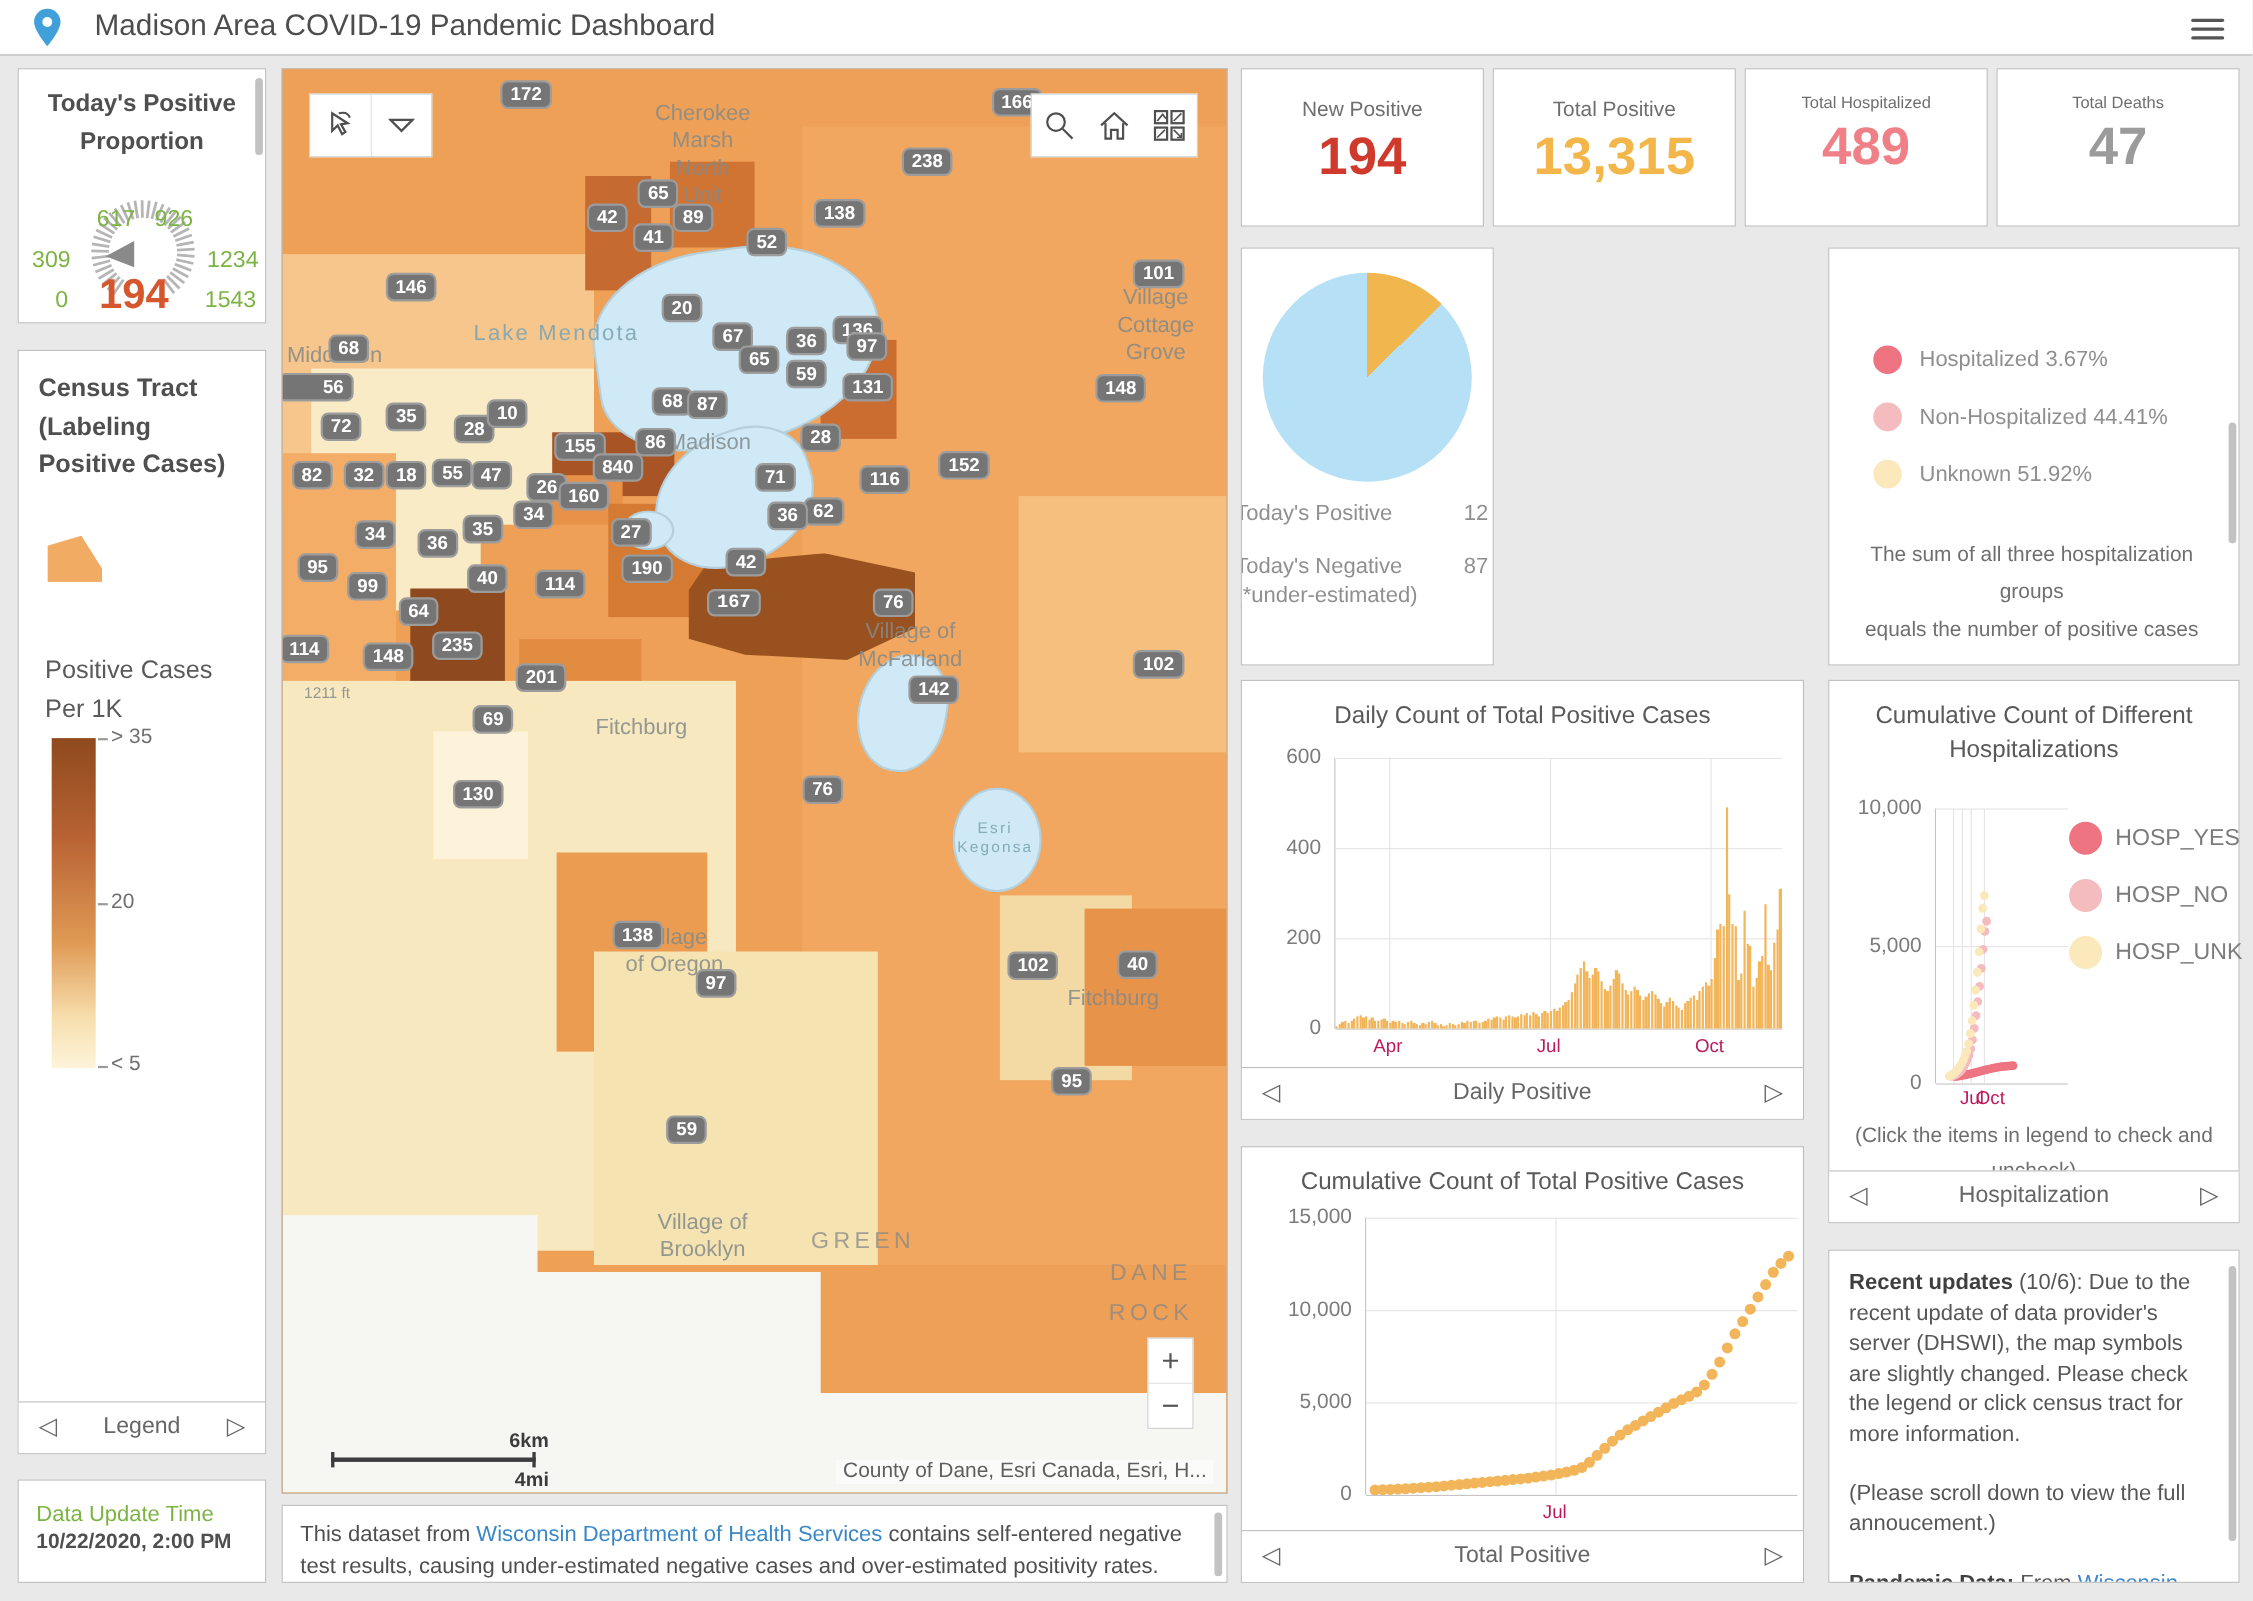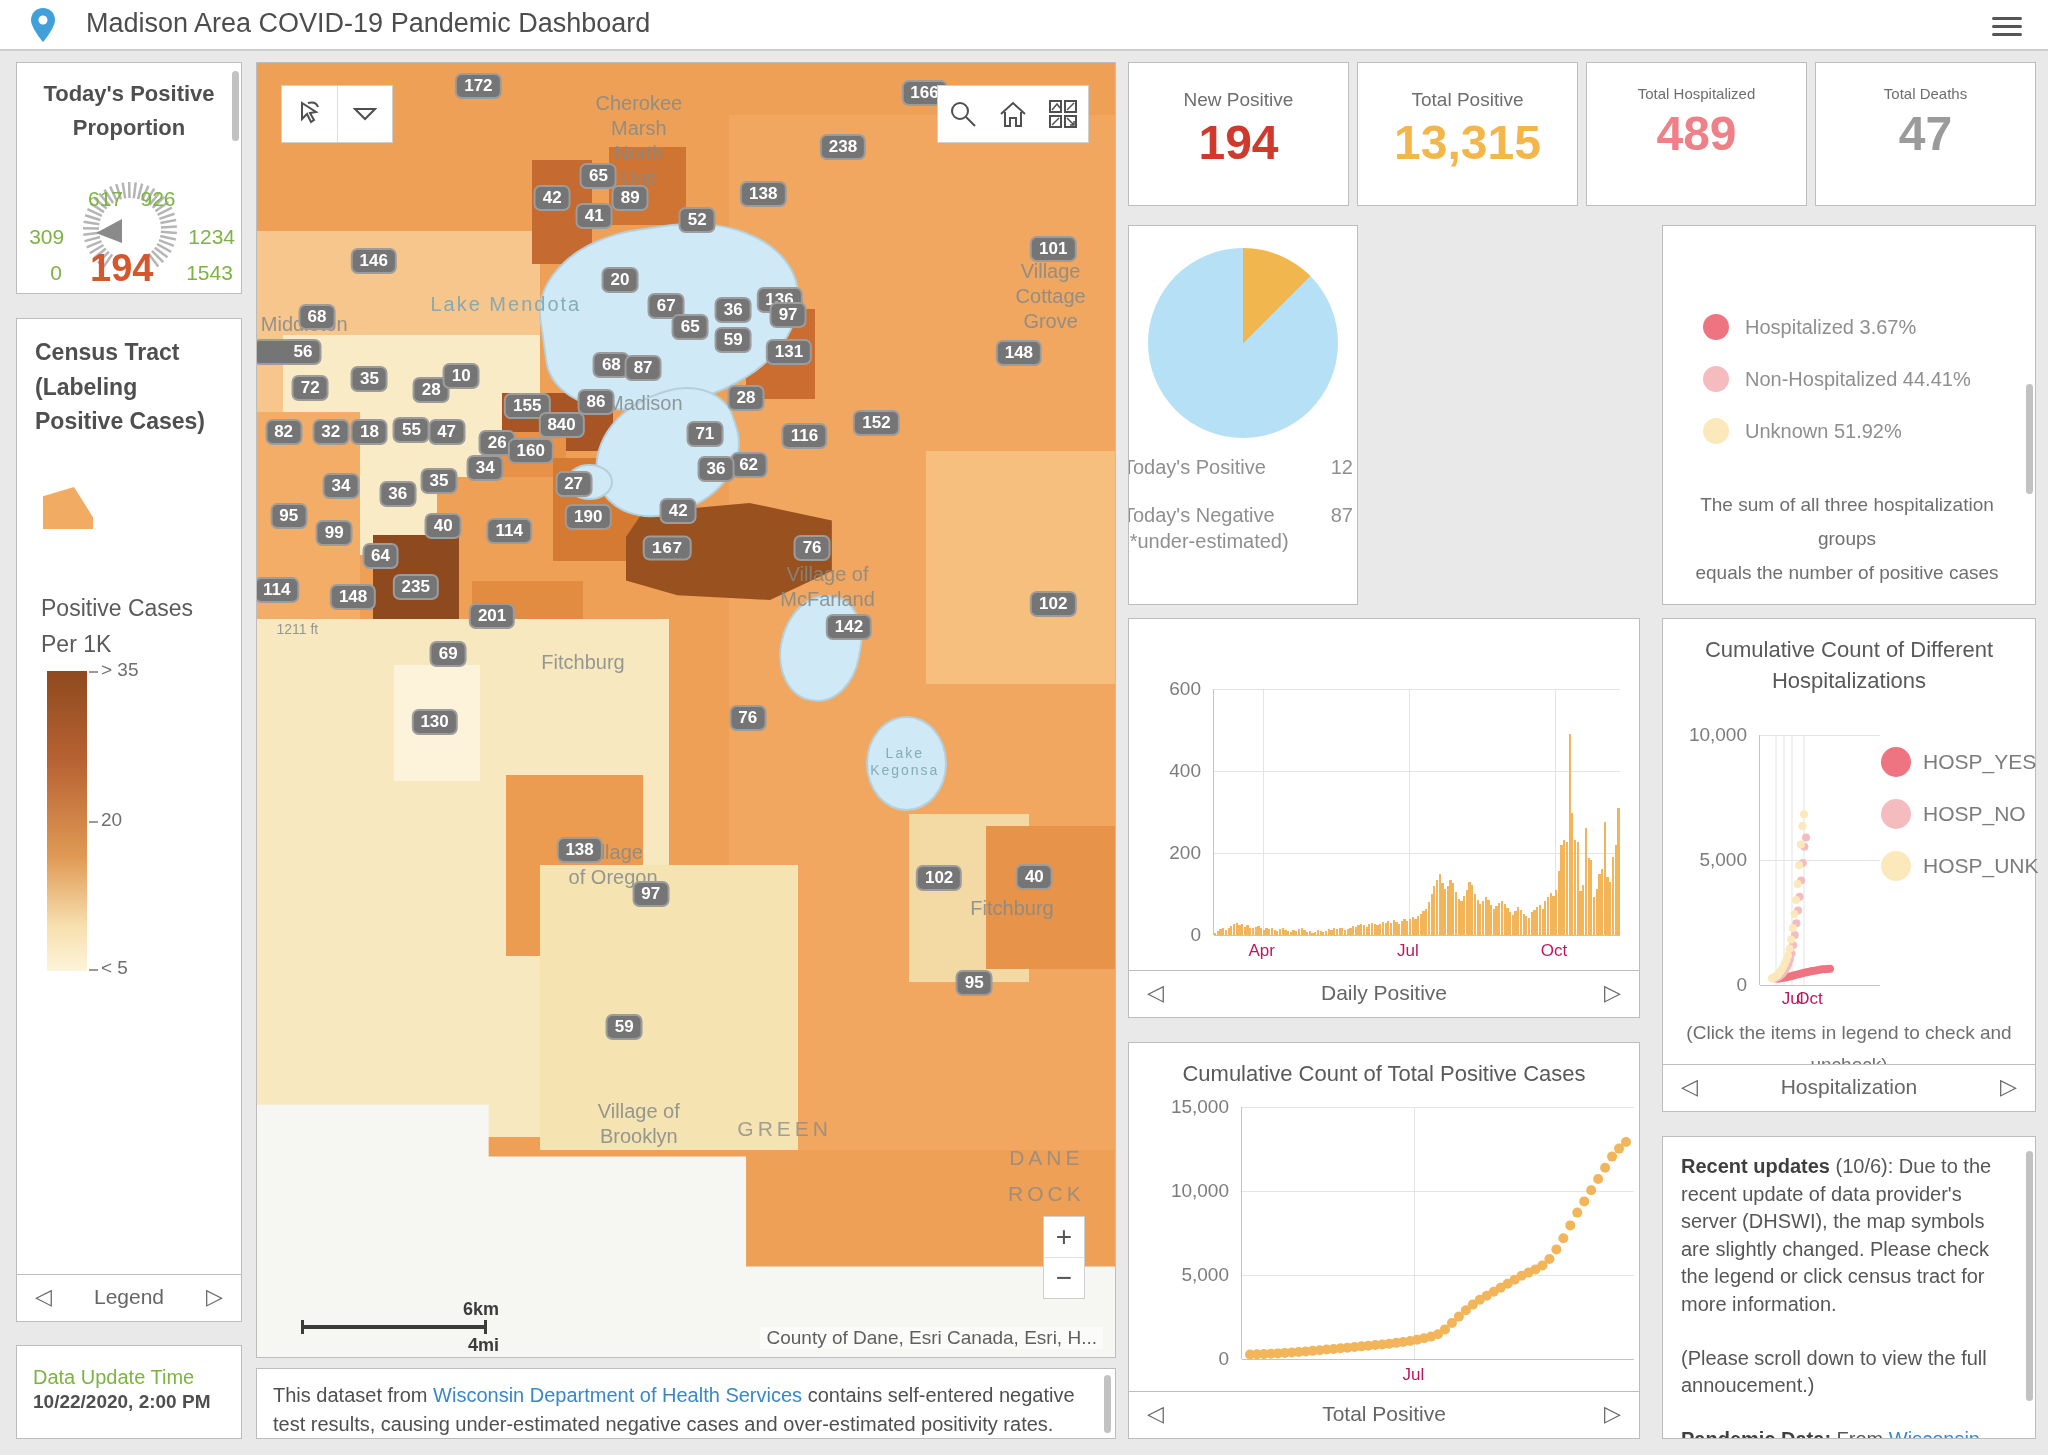--- a/index.html
+++ b/index.html
@@ -252,21 +252,21 @@
         <div class="mlabel water" style="left: 29%; top: 18.6%;">Lake Mendota</div>
         <div class="mlabel " style="left: 5.5%; top: 20.2%;">Middleton</div>
         <div class="mlabel " style="left: 45.2%; top: 26.3%;">Madison</div>
         <div class="mlabel " style="left: 92.5%; top: 18%;">Village
 Cottage
 Grove</div>
         <div class="mlabel " style="left: 66.5%; top: 40.5%;">Village of
 McFarland</div>
         <div class="mlabel " style="left: 38%; top: 46.3%;">Fitchburg</div>
         <div class="mlabel small" style="left: 4.7%; top: 43.8%;">1211 ft</div>
-        <div class="mlabel water small" style="left: 75.5%; top: 54%;">Lake
+        <div class="mlabel water small" style="left: 75.5%; top: 54%;">Esri
 Kegonsa</div>
         <div class="mlabel " style="left: 41.5%; top: 62%;">Village
 of Oregon</div>
         <div class="mlabel " style="left: 88%; top: 65.3%;">Fitchburg</div>
         <div class="mlabel " style="left: 44.5%; top: 82%;">Village of
 Brooklyn</div>
         <div class="mlabel county" style="left: 61.5%; top: 82.4%;">GREEN</div>
         <div class="mlabel county" style="left: 92%; top: 84.6%;">DANE</div>
         <div class="mlabel county" style="left: 92%; top: 87.4%;">ROCK</div>
       </div>
@@ -450,20 +450,21 @@
         </div>
       </div>
     <div class="hnote">
       <div>The sum of all three hospitalization groups</div>
       <div>equals the number of positive cases</div>
     </div>
     <div class="vscroll" style="top:158px;height:110px"></div>
   </div>
 
   <div class="panel" id="daily">
+    <div class="ctitle">Daily Count of Total Positive Cases</div>
     <div class="plot" id="daily-plot">
       <div class="grid-h" style="top:0"></div>
         <div class="grid-h" style="top:33.33%"></div>
         <div class="grid-h" style="top:66.66%"></div>
         <div class="grid-h" style="top:100%;background:#c4c4c4"></div>
       <div class="grid-v" style="left:12%"></div>
         <div class="grid-v" style="left:48%"></div>
         <div class="grid-v" style="left:84%"></div>
     <div class="bar-el" style="left: 0%; width: 0.546667%; height: 1%;"></div>
         <div class="bar-el" style="left: 0.666667%; width: 0.546667%; height: 1.66667%;"></div>

